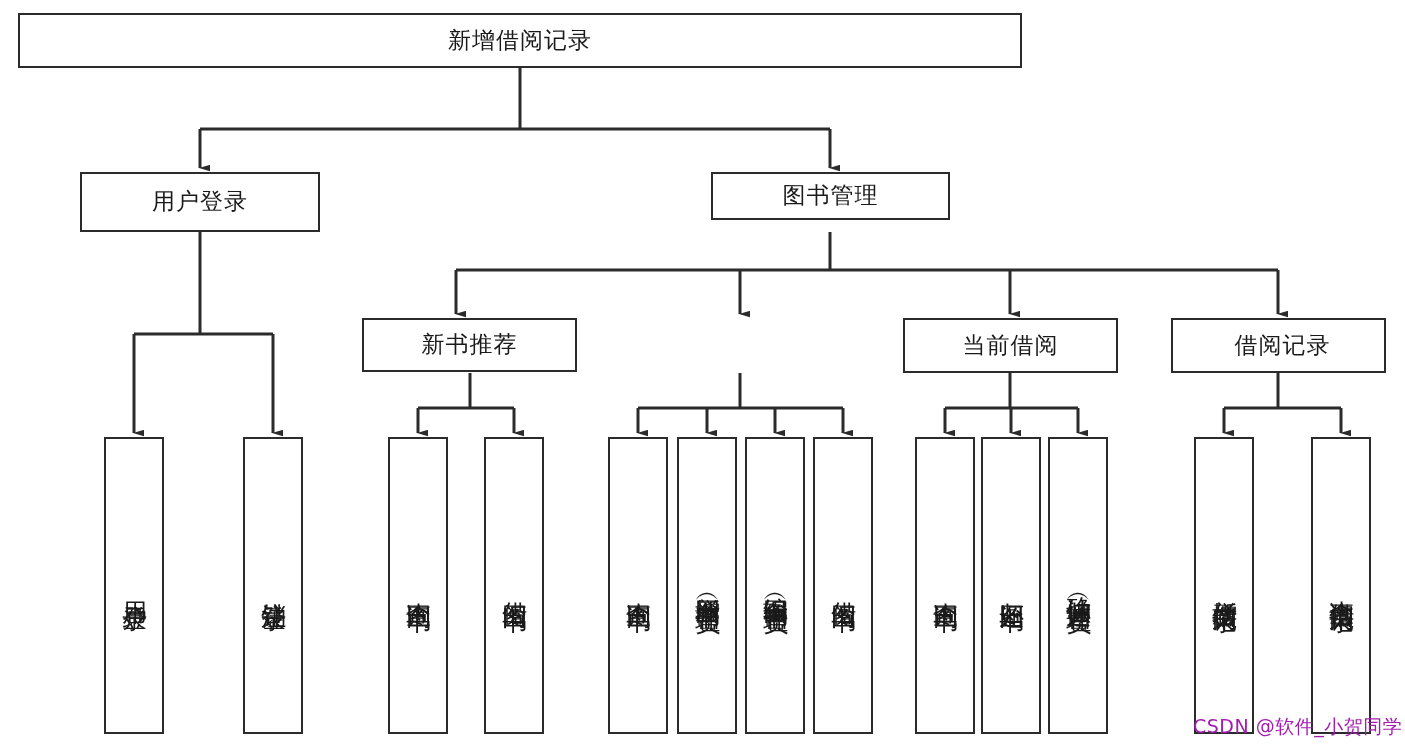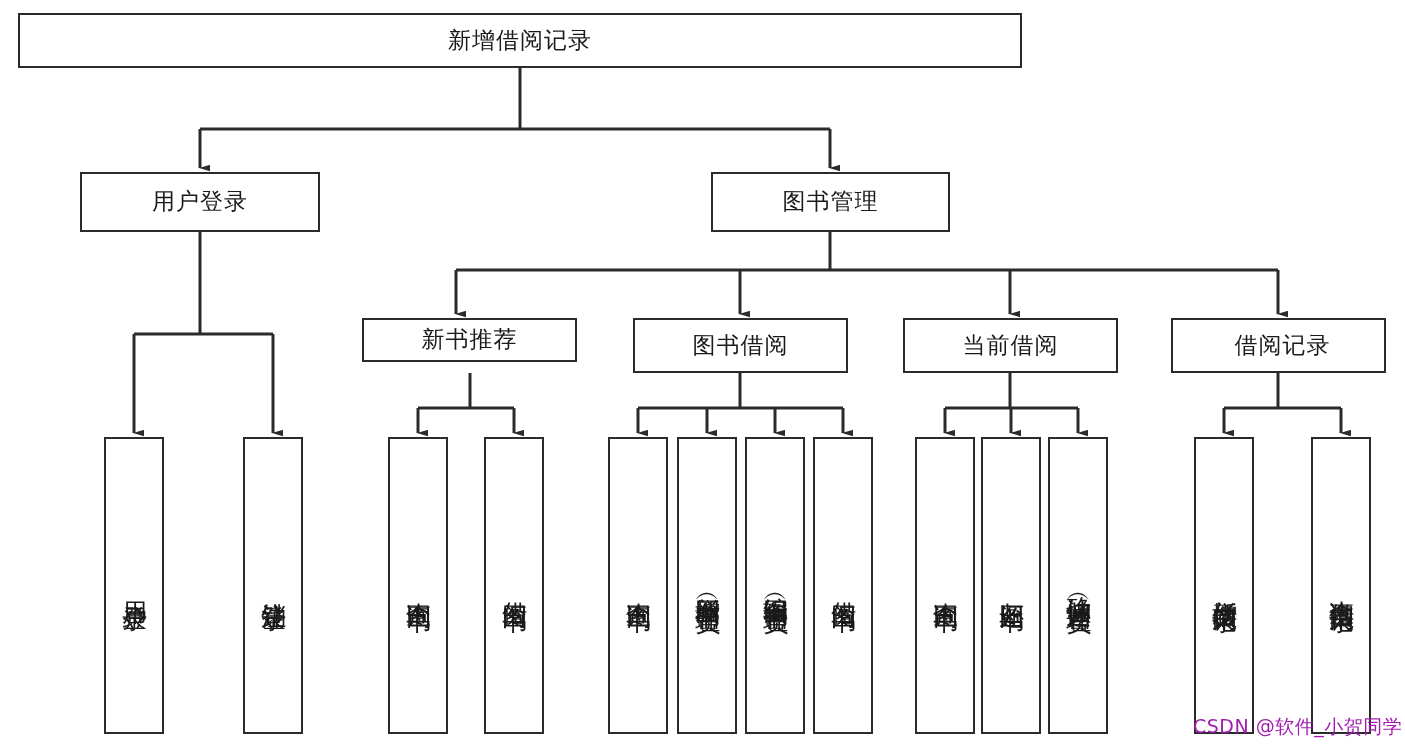--- a/index.html
+++ b/index.html
@@ -123,29 +123,26 @@
     </g>
   </svg>
 
   <div class="node horiz" style="left:18px; top:13px; width:1004px; height:55px;">
     <span>新增借阅记录</span>
   </div>
 
   <div class="node horiz" style="left:80px; top:172px; width:240px; height:60px;">
     <span>用户登录</span>
   </div>
-  <div class="node horiz" style="left:711px; top:172px; width:239px; height:60px;">
+  <div class="node horiz" style="left:711px; top:172px; width:239px; height:48px;">
     <span>图书管理</span>
   </div>
 
-  <div class="node horiz" style="left:362px; top:318px; width:215px; height:44px;">
+  <div class="node horiz" style="left:362px; top:318px; width:215px; height:54px;">
     <span>新书推荐</span>
-  </div>
-  <div class="node horiz" style="left:633px; top:318px; width:215px; height:55px;">
-    <span>图书借阅</span>
   </div>
   <div class="node horiz" style="left:903px; top:318px; width:215px; height:55px;">
     <span>当前借阅</span>
   </div>
   <div class="node horiz" style="left:1171px; top:318px; width:215px; height:55px;padding-left:8px;">
     <span>借阅记录</span>
   </div>
 
   <div class="node vert" style="left:104px; top:437px; width:60px; height:297px;">
     <span class="vlabel">用户登录</span>

